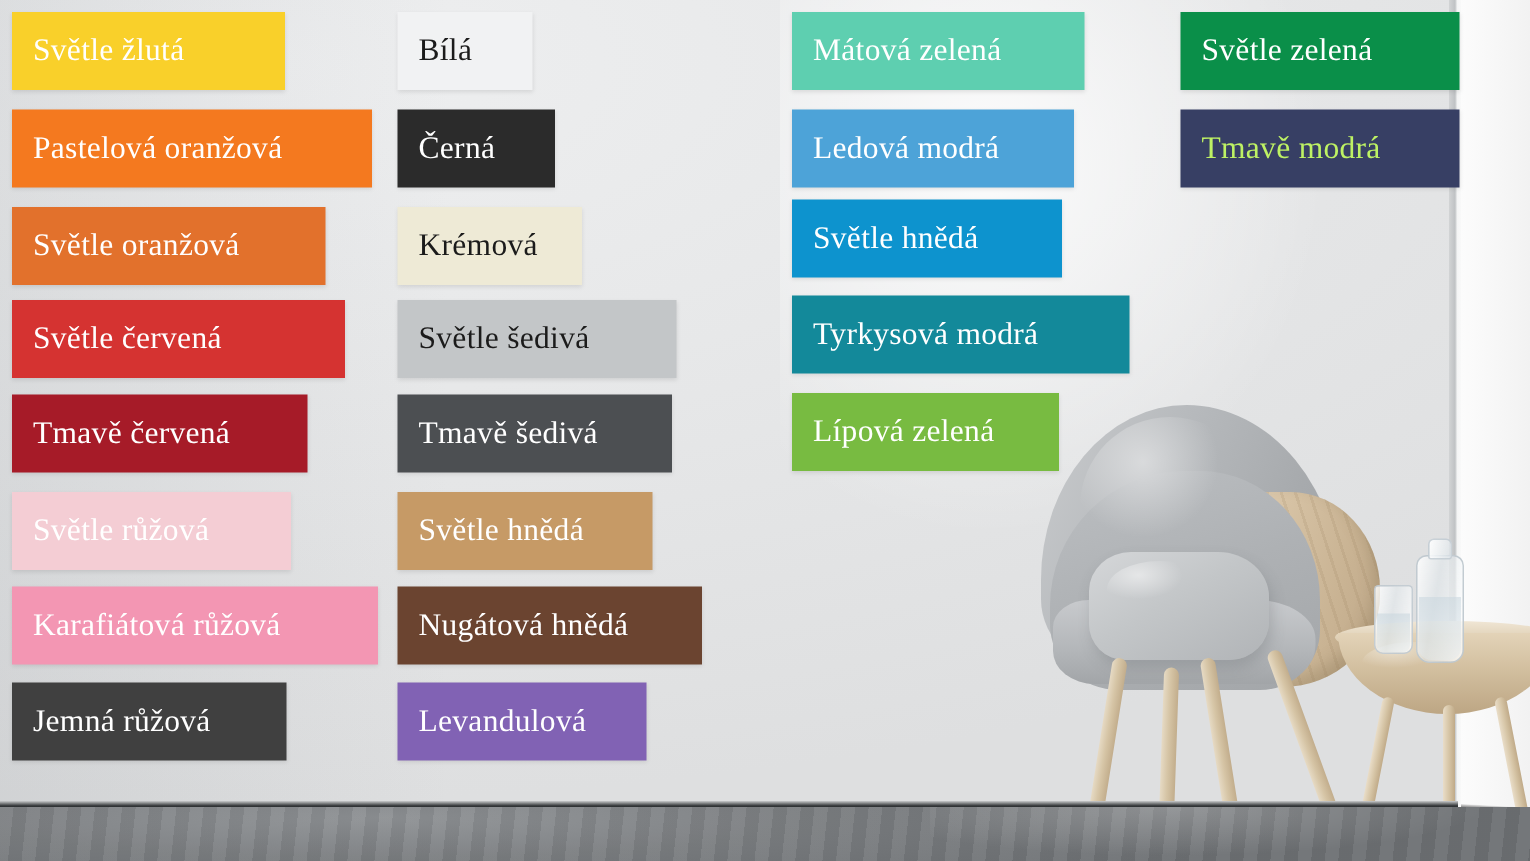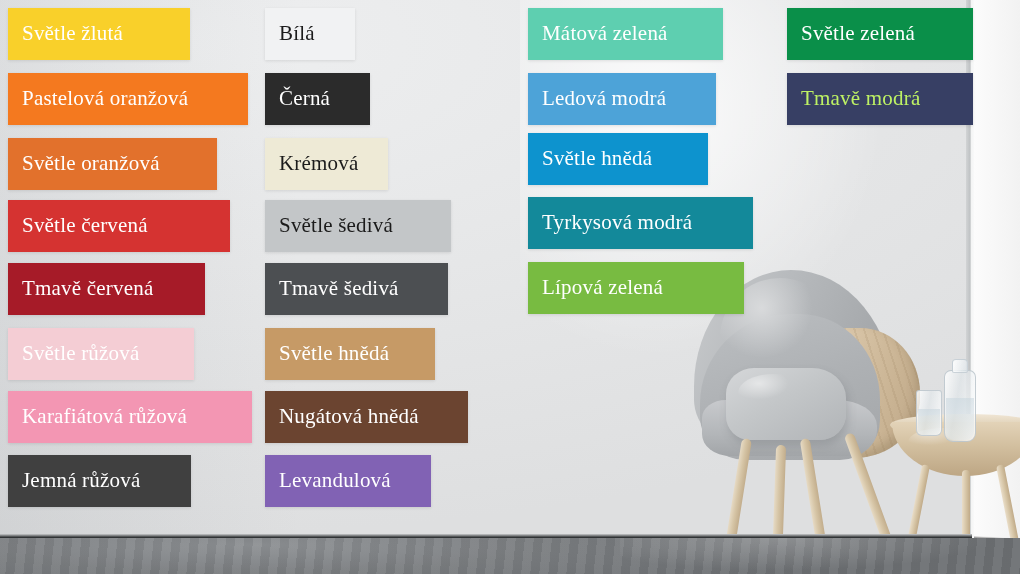--- a/index.html
+++ b/index.html
@@ -294,21 +294,21 @@
       </div>
       <div class="swatch" style="top: 73px; width: 188px; background: rgb(77, 163, 216); color: rgb(255, 255, 255);">
         <span>Ledová modrá</span>
       </div>
       <div class="swatch" style="top: 133px; width: 180px; background: rgb(13, 147, 206); color: rgb(255, 255, 255);">
         <span>Světle hnědá</span>
       </div>
       <div class="swatch" style="top: 197px; width: 225px; background: rgb(19, 137, 154); color: rgb(255, 255, 255); text-align: right;">
         <span>Tyrkysová modrá</span>
       </div>
-      <div class="swatch" style="top: 262px; width: 216px; background: rgb(120, 187, 65); color: rgb(255, 255, 255);">
+      <div class="swatch" style="top: 262px; width: 178px; background: rgb(120, 187, 65); color: rgb(255, 255, 255);">
         <span>Lípová zelená</span>
       </div>
     </div>
     <div class="col" style="left: 787px;">
       <div class="swatch" style="top: 8px; width: 186px; background: rgb(10, 143, 73); color: rgb(255, 255, 255);">
         <span>Světle zelená</span>
       </div>
       <div class="swatch" style="top: 73px; width: 186px; background: rgb(55, 63, 100); color: #bef264;">
         <span>Tmavě modrá</span>
       </div>

